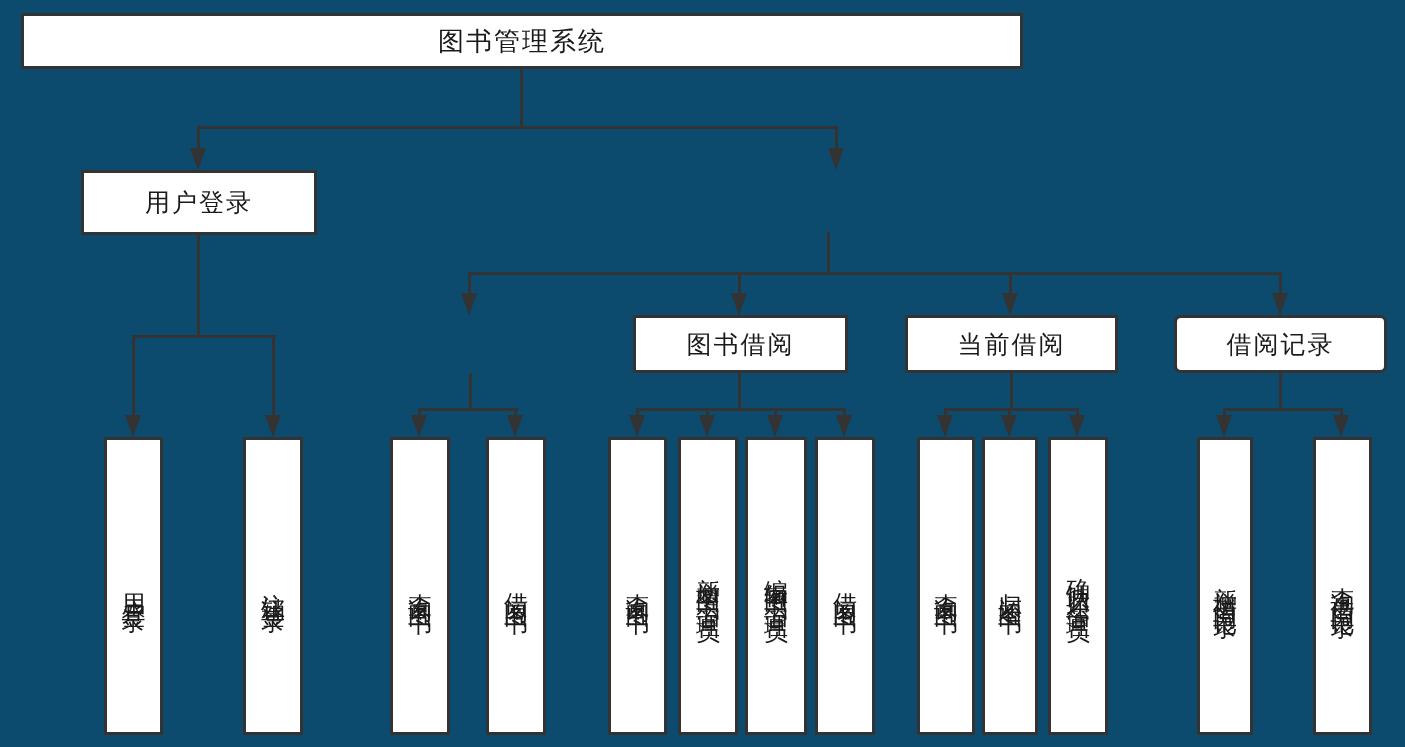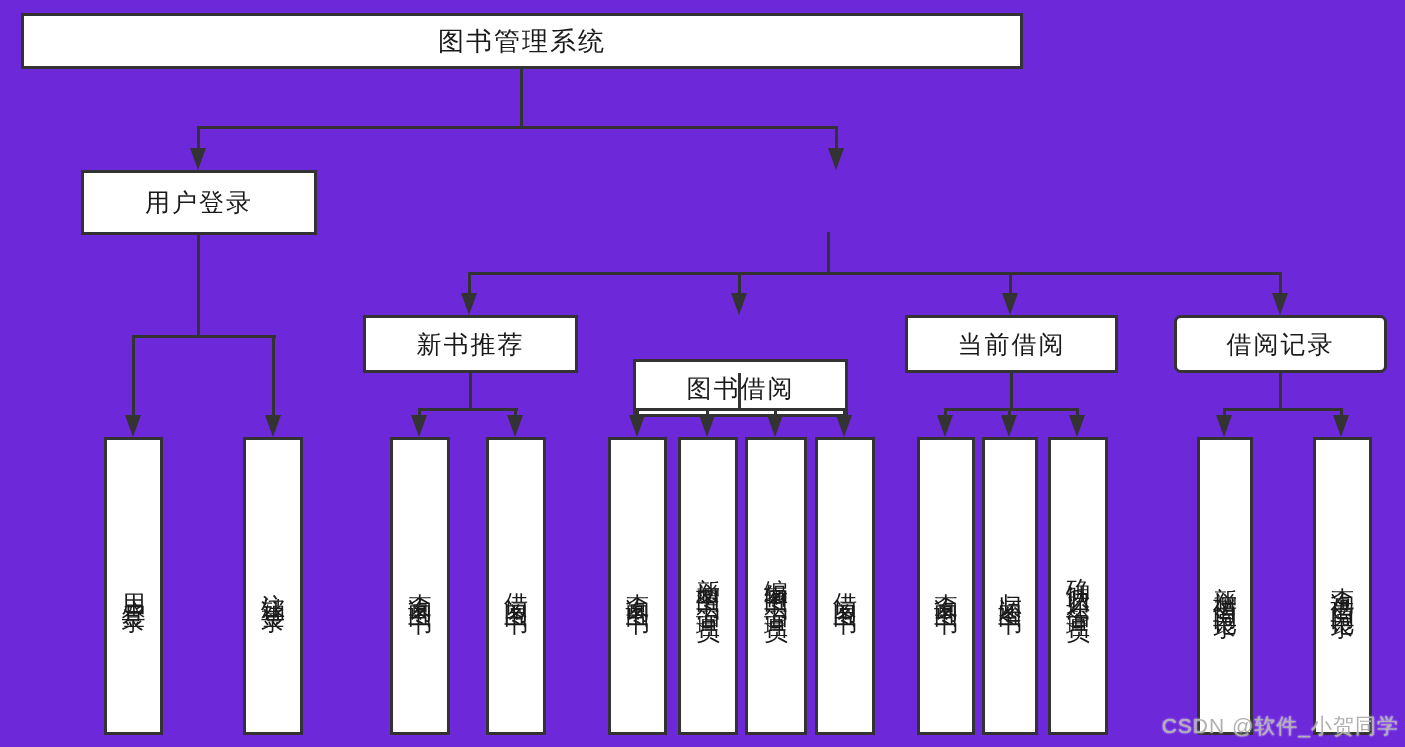--- a/index.html
+++ b/index.html
@@ -1,20 +1,20 @@
 <!DOCTYPE html>
 <html><head>
 <meta charset="utf-8">
 <style>
   html, body { margin: 0; padding: 0; background: #ffffff; }
   #canvas {
     position: relative;
     width: 1405px;
     height: 747px;
-    background: #6d28d9;
+    background: #0c4a6e;
     font-family: "Liberation Sans", "DejaVu Sans", sans-serif;
     overflow: hidden;
   }
   .hbox {
     position: absolute;
     box-sizing: border-box;
     border: 3px solid #333333;
     background: #ffffff;
     display: flex;
     align-items: center;
@@ -90,22 +90,21 @@
   <div class="line" style="left:468px; top:272px; width:814px; height:3px;"></div>
   <div class="line" style="left:468px; top:272px; width:3px; height:22px;"></div>
   <div class="arrow" style="left:461px; top:293px;"></div>
   <div class="line" style="left:738px; top:272px; width:3px; height:22px;"></div>
   <div class="arrow" style="left:731px; top:293px;"></div>
   <div class="line" style="left:1009px; top:272px; width:3px; height:22px;"></div>
   <div class="arrow" style="left:1002px; top:293px;"></div>
   <div class="line" style="left:1279px; top:272px; width:3px; height:22px;"></div>
   <div class="arrow" style="left:1272px; top:293px;"></div>
 
-  <div class="hbox" style="left:363px; top:315px; width:215px; height:58px;">新书推荐</div>
-  <div class="hbox" style="left:633px; top:315px; width:215px; height:58px;margin-top:44px;">图书借阅</div>
+  <div class="hbox" style="left:633px; top:315px; width:215px; height:58px;">图书借阅</div>
   <div class="hbox" style="left:905px; top:315px; width:213px; height:58px;">当前借阅</div>
   <div class="hbox" style="left:1174px; top:315px; width:213px; height:58px;border-radius:7px;">借阅记录</div>
 
   <div class="line" style="left:469px; top:373px; width:3px; height:35px;"></div>
   <div class="line" style="left:418px; top:408px; width:100px; height:3px;"></div>
   <div class="line" style="left:418px; top:408px; width:3px; height:9px;"></div>
   <div class="arrow" style="left:411px; top:415px;"></div>
   <div class="line" style="left:514px; top:408px; width:3px; height:9px;"></div>
   <div class="arrow" style="left:507px; top:415px;"></div>
 
@@ -147,15 +146,14 @@
   <div class="vbox" style="left:745px; top:437px; width:62px; height:298px;">编辑图书（管理员）</div>
   <div class="vbox" style="left:815px; top:437px; width:60px; height:298px;">借阅图书</div>
 
   <div class="vbox" style="left:917px; top:437px; width:58px; height:298px;">查询图书</div>
   <div class="vbox" style="left:982px; top:437px; width:56px; height:298px;">归还图书</div>
   <div class="vbox" style="left:1048px; top:437px; width:60px; height:298px;">确认归还（管理员）</div>
 
   <div class="vbox" style="left:1197px; top:437px; width:56px; height:298px;">新增借阅记录</div>
   <div class="vbox" style="left:1313px; top:437px; width:59px; height:298px;">查询借阅记录</div>
 
-  <div class="watermark">CSDN @软件_小贺同学</div>
 
 </div>
 
 </body></html>

